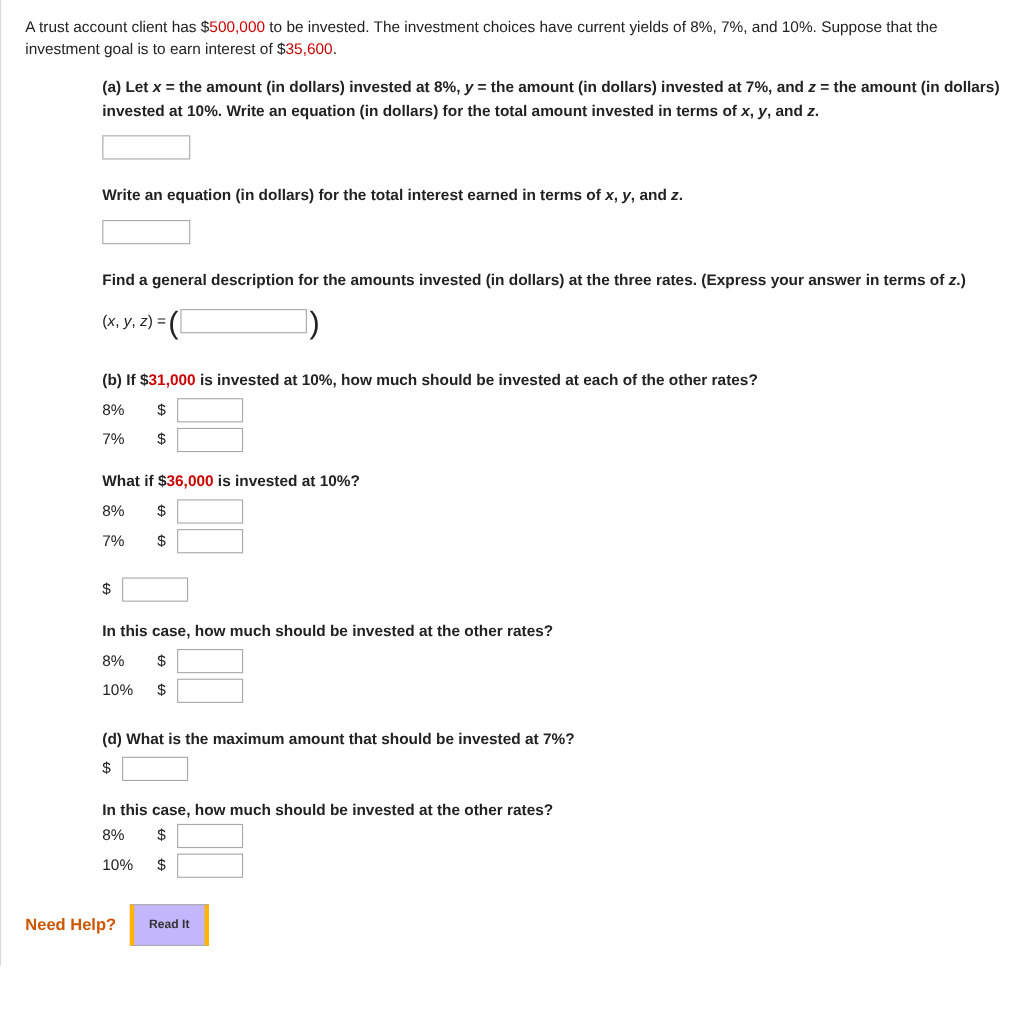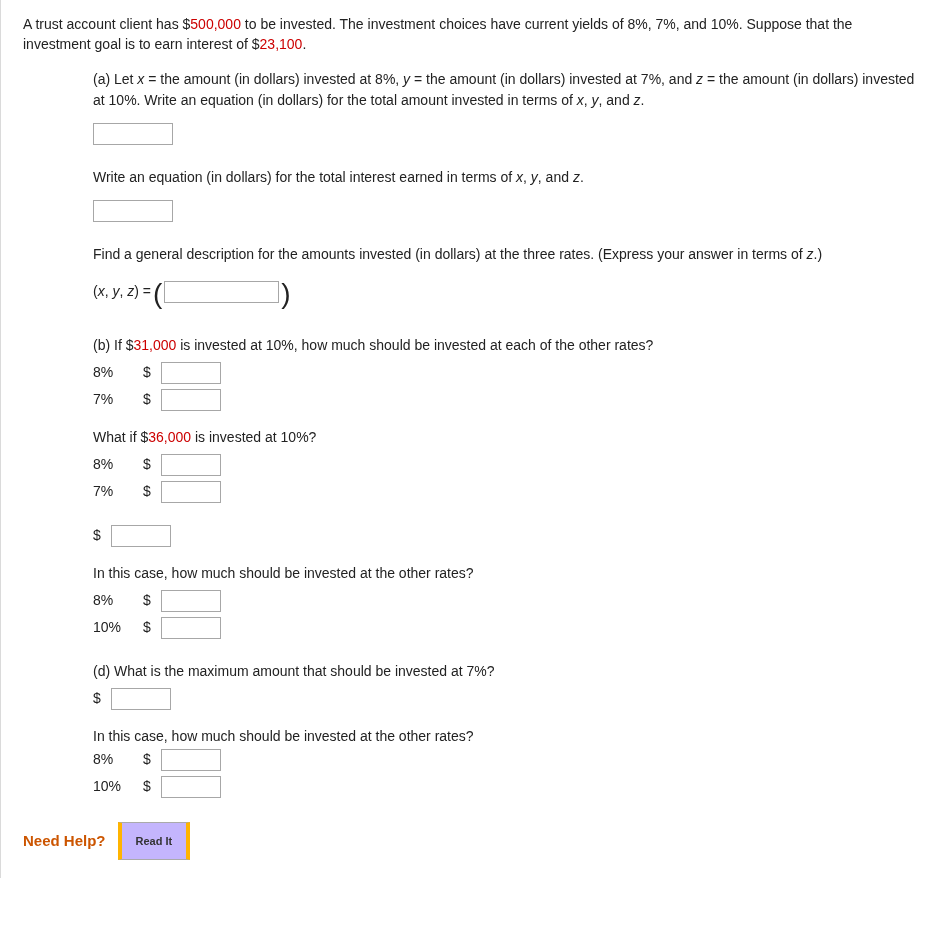--- a/index.html
+++ b/index.html
@@ -23,20 +23,21 @@
   .red { color: #cc0000; }
   .indent {
     padding-left: 70px;
   }
   .block {
     margin-bottom: 22px;
     line-height: 1.5;
   }
   .label-line {
     margin-bottom: 6px;
+    font-weight: bold;
   }
   input.text-in {
     border: 1px solid #a7a7a7;
     height: 22px;
     font-size: 14px;
     padding: 0 4px;
     background: #fff;
   }
   .w80 { width: 80px; }
   .w60 { width: 60px; }
@@ -84,21 +85,21 @@
     color: #333;
     cursor: pointer;
   }
 </style>
 </head>
 <body>
 
 <div class="outer">
 
   <div class="intro">
-    <span>A trust account client has $</span><span class="red">500,000</span><span> to be invested. The investment choices have current yields of 8%, 7%, and 10%. Suppose that the investment goal is to earn interest of $</span><span class="red">23,100</span><span>.</span>
+    <span>A trust account client has $</span><span class="red">500,000</span><span> to be invested. The investment choices have current yields of 8%, 7%, and 10%. Suppose that the investment goal is to earn interest of $</span><span class="red">35,600</span><span>.</span>
   </div>
 
   <div class="indent">
 
     <div class="block">
       <div class="label-line">
         <span>(a) Let </span><span class="italic">x</span><span> = the amount (in dollars) invested at 8%, </span><span class="italic">y</span><span> = the amount (in dollars) invested at 7%, and </span><span class="italic">z</span><span> = the amount (in dollars) invested at 10%. Write an equation (in dollars) for the total amount invested in terms of </span><span class="italic">x</span><span>, </span><span class="italic">y</span><span>, and </span><span class="italic">z</span><span>.</span>
       </div>
       <div style="margin-top:12px;">
         <input class="text-in w80" style="">

